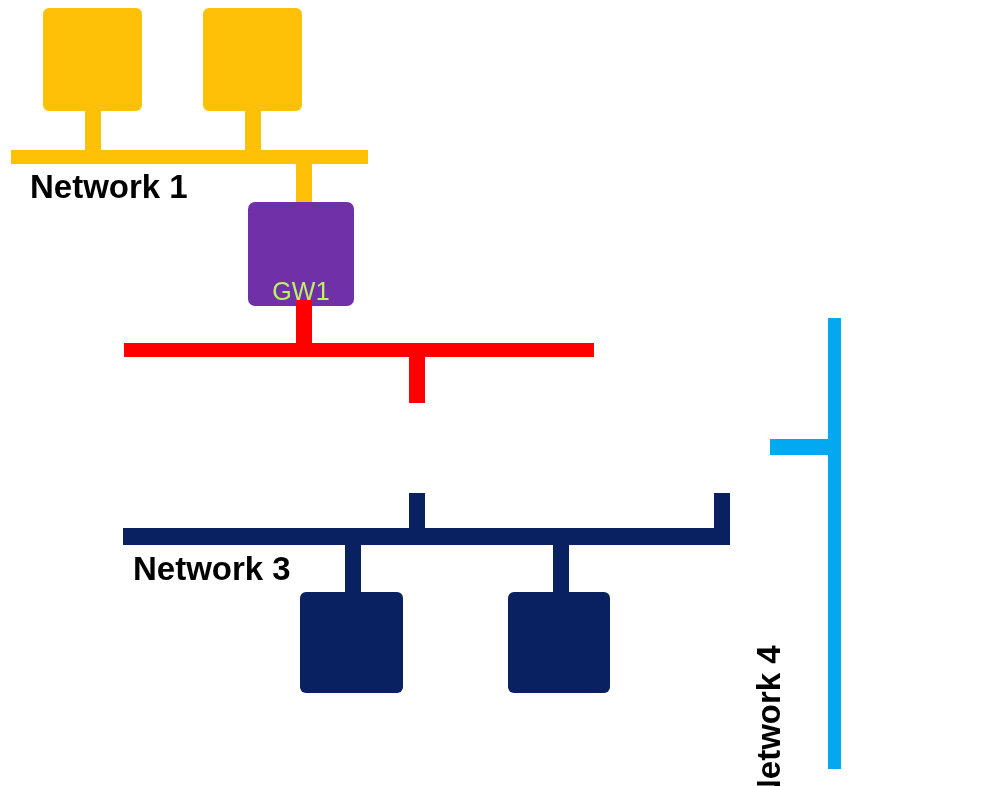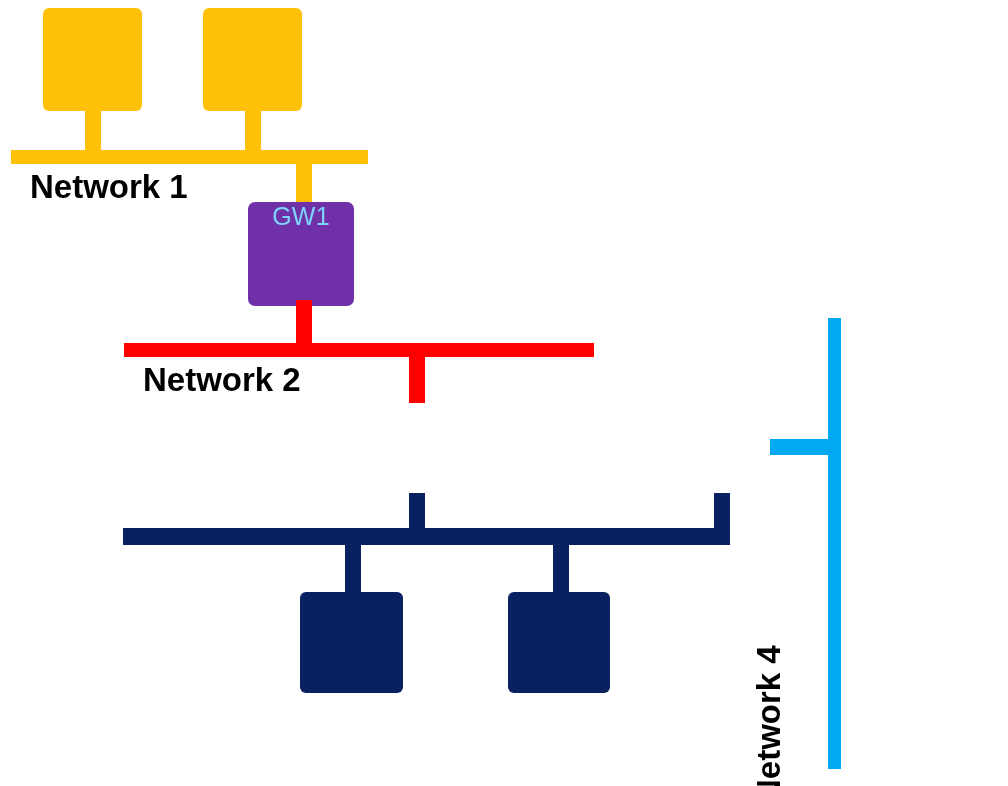--- a/index.html
+++ b/index.html
@@ -22,23 +22,23 @@
     position: absolute;
   }
   .host {
     position: absolute;
     border-radius: 6px;
   }
   .gw {
     position: absolute;
     border-radius: 7px;
     display: flex;
-    align-items: flex-start;
+    align-items: flex-end;
     justify-content: center;
-    color: #7dd3fc;
+    color: #bef264;
     font-size: 25px;
     font-weight: 500;
     letter-spacing: 0.2px;
     font-family: "Liberation Sans", sans-serif;
   }
   .netlabel {
     position: absolute;
     color: #000000;
     font-size: 33px;
     font-weight: bold;
@@ -71,36 +71,36 @@
   <div class="gw" style="left:248px; top:202px; width:106px; height:104px; background:#7030A8;">
     <span>GW1</span>
   </div>
 
   <div class="seg" style="left:296px; top:300px; width:16px; height:50px; background:#FF0000;"></div>
 
   <div class="seg" style="left:124px; top:343px; width:470px; height:14px; background:#FF0000;"></div>
 
   <div class="seg" style="left:409px; top:353px; width:16px; height:50px; background:#FF0000;"></div>
 
-  <div class="netlabel" style="left:143px; top:363px;">Network 2</div>
 
 
 
   <div class="seg" style="left:409px; top:493px; width:16px; height:42px; background:#0A2161;"></div>
 
   <div class="seg" style="left:714px; top:493px; width:16px; height:52px; background:#0A2161;"></div>
 
   <div class="seg" style="left:123px; top:528px; width:607px; height:17px; background:#0A2161;"></div>
 
   <div class="seg" style="left:345px; top:541px; width:16px; height:55px; background:#0A2161;"></div>
   <div class="host" style="left:300px; top:592px; width:103px; height:101px; background:#0A2161;"></div>
 
   <div class="seg" style="left:553px; top:541px; width:16px; height:55px; background:#0A2161;"></div>
   <div class="host" style="left:508px; top:592px; width:102px; height:101px; background:#0A2161;"></div>
 
+  <div class="netlabel" style="left:133px; top:552px;">Network 3</div>
 
   <div class="seg" style="left:770px; top:439px; width:66px; height:16px; background:#03A9F0;"></div>
 
   <div class="seg" style="left:828px; top:318px; width:15px; height:451px; background:#03A9F0;"></div>
 
   <div class="seg" style="left:838px; top:373px; width:64px; height:15px; background:#03A9F0;"></div>
   <div class="host" style="left:898px; top:332px; width:102px; height:98px; background:#03A9F0;"></div>
 
   <div class="seg" style="left:838px; top:584px; width:64px; height:15px; background:#03A9F0;"></div>
   <div class="host" style="left:898px; top:542px; width:102px; height:103px; background:#03A9F0;"></div>

